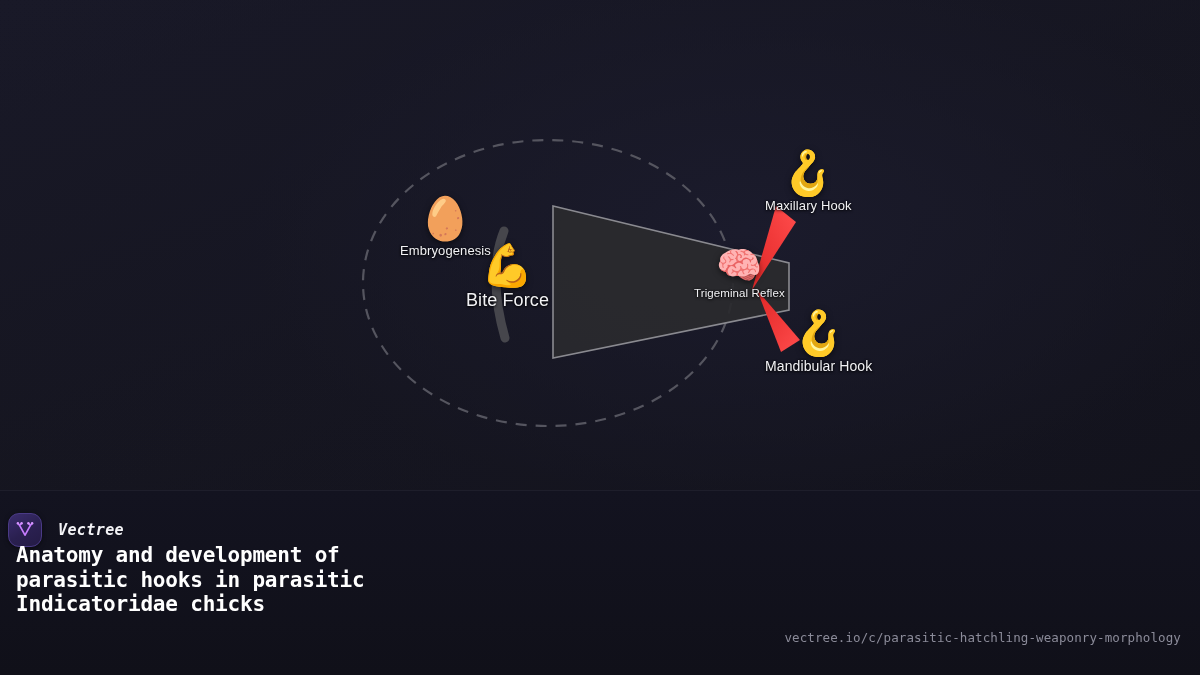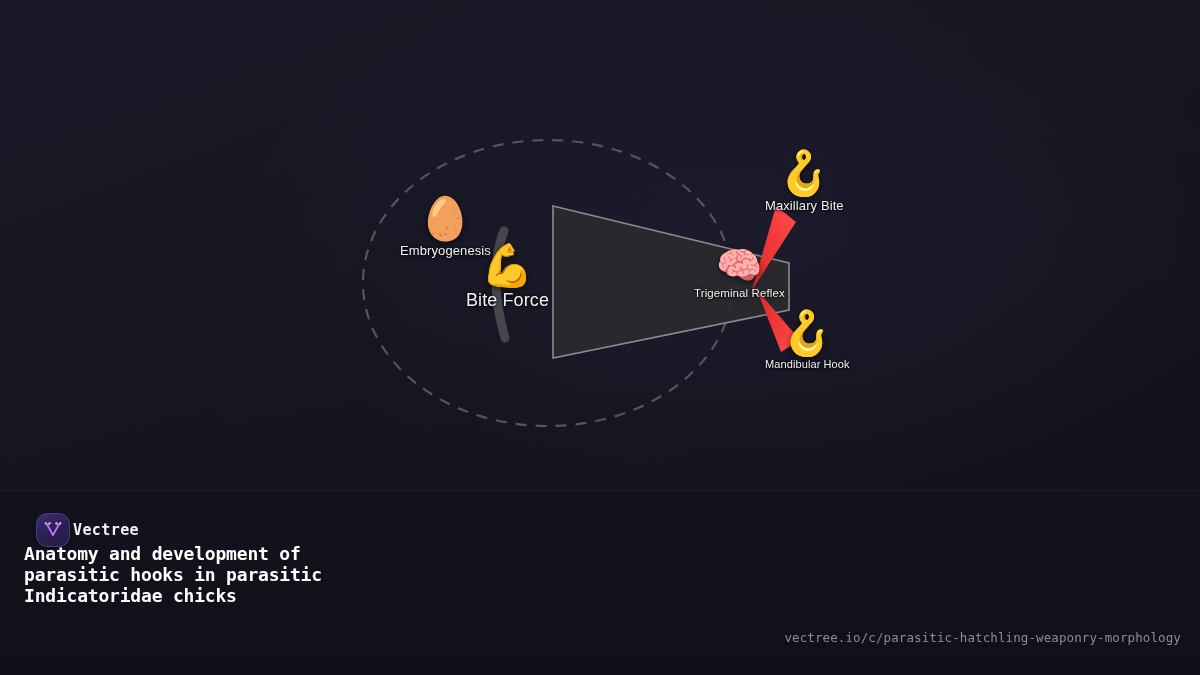--- a/index.html
+++ b/index.html
@@ -70,60 +70,61 @@
   #node-trigeminal { left:694px;  top:247px; }
   #node-trigeminal .node-emoji { font-size:37px; }
   #node-trigeminal .node-label { font-size:11.5px; }
 
   #node-maxillary { left:765px;  top:152px; }
   #node-maxillary .node-emoji { font-size:43px; }
   #node-maxillary .node-label { font-size:13px; }
 
   #node-mandibular { left:765px;  top:312px; }
   #node-mandibular .node-emoji { font-size:43px; }
-  #node-mandibular .node-label { font-size:11px; }
+  #node-mandibular .node-label { font-size:14px; }
 
   
   #footer {
     position:absolute;
     left:0; top:490px;
     width:1200px; height:185px;
     background:linear-gradient(180deg,#131320 0%, #101019 100%);
     border-top:1px solid #1e1e2b;
   }
 
   #brand {
     position:absolute;
-    left:36px; top:22px;
+    left:8px; top:22px;
     display:flex;
     align-items:center;
-    gap:3px;
+    gap:16px;
+    font-style:italic;
   }
   #brand-mark {
     width:34px; height:34px;
     border-radius:11px;
     background:linear-gradient(150deg,#3b2d6e 0%, #2a2050 55%, #241b45 100%);
     border:1px solid #4a3a86;
     display:flex; align-items:center; justify-content:center;
     box-shadow:0 1px 4px rgba(0,0,0,.5);
   }
   #brand-name {
     font-family:"DejaVu Sans Mono", monospace;
     font-size:15px;
     font-weight:bold;
     color:#f3f3f6;
     letter-spacing:.4px;
   }
 
   #headline {
     position:absolute;
-    left:24px; top:52px;
+    left:16px; top:52px;
     width:760px;
     font-family:"DejaVu Sans Mono", monospace;
-    font-size:18px;
+    font-size:21px;
     font-weight:bold;
     line-height:1.17;
     color:#ffffff;
     letter-spacing:-.2px;
   }
 
   #url {
     position:absolute;
     right:19px; bottom:30px;
     font-family:"DejaVu Sans Mono", monospace;
@@ -174,21 +175,21 @@
       <span class="node-label">Bite Force</span>
     </div>
 
     <div class="node" id="node-trigeminal">
       <span class="node-emoji">🧠</span>
       <span class="node-label">Trigeminal Reflex</span>
     </div>
 
     <div class="node" id="node-maxillary">
       <span class="node-emoji">🪝</span>
-      <span class="node-label">Maxillary Bite</span>
+      <span class="node-label">Maxillary Hook</span>
     </div>
 
     <div class="node" id="node-mandibular">
       <span class="node-emoji">🪝</span>
       <span class="node-label">Mandibular Hook</span>
     </div>
 
   </div>
 
   <div id="footer">

